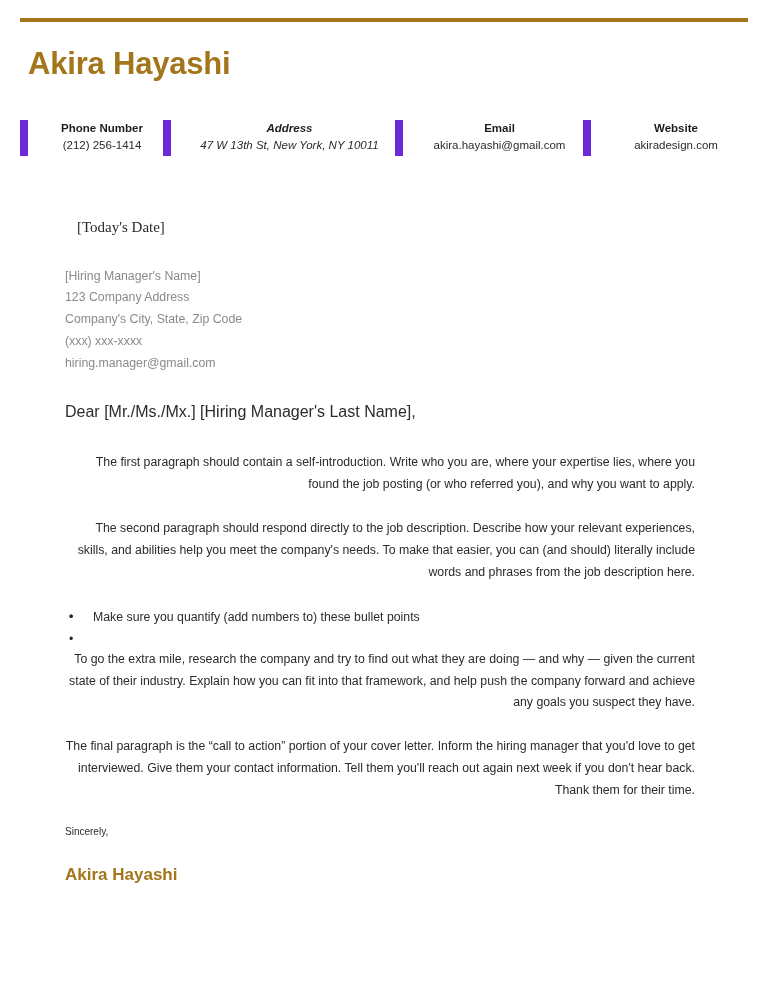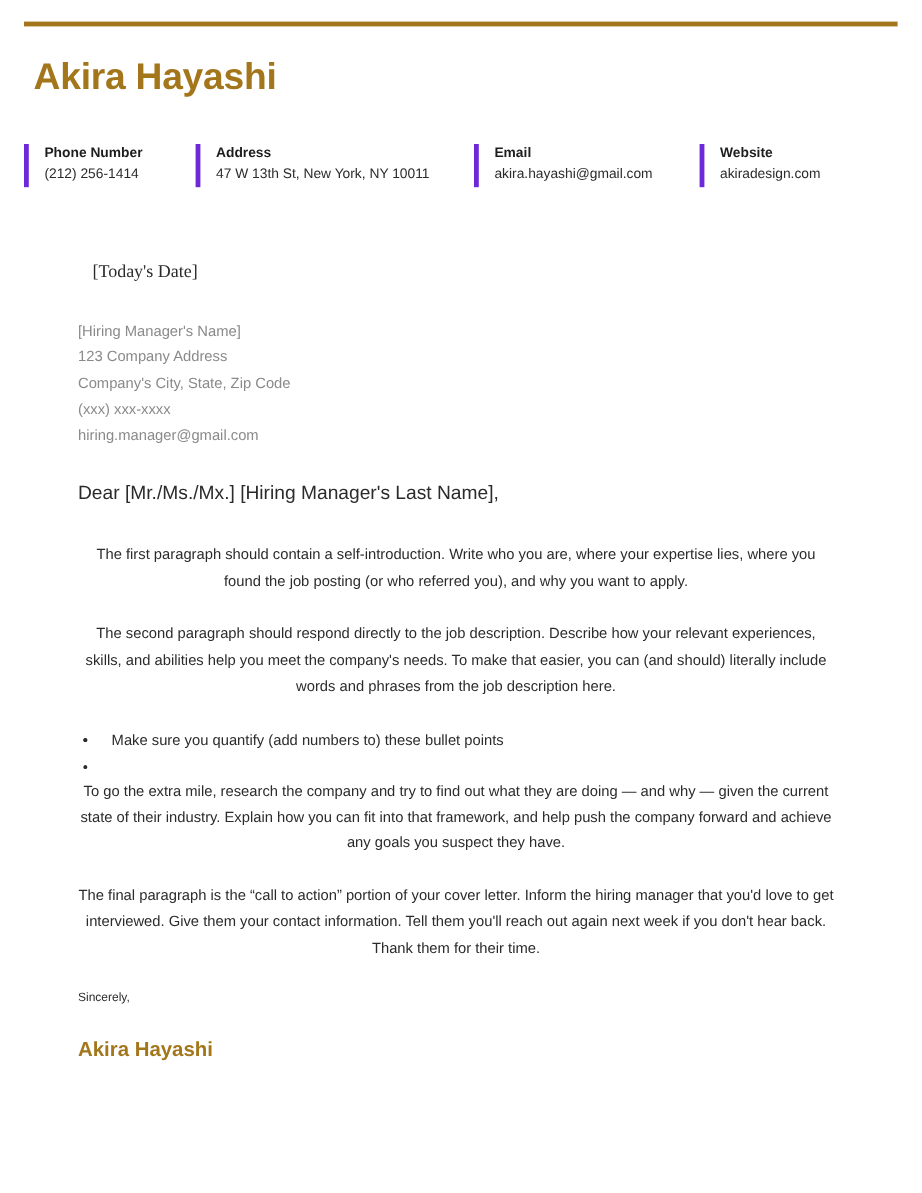--- a/index.html
+++ b/index.html
@@ -49,26 +49,27 @@
   .contact-row {
     position: absolute;
     left: 20px;
     top: 120px;
     width: 728px;
     display: flex;
     align-items: stretch;
   }
   .contact-col {
     padding-left: 13px;
-    border-left: 4px solid #6d28d9;
+    border-left: 8px solid #6d28d9;
     box-sizing: border-box;
     min-height: 36px;
+    text-align: center;
   }
   .contact-col.c0 { width: 143px; }
-  .contact-col.c1 { width: 232px; }
+  .contact-col.c1 { width: 232px; font-style: italic; }
   .contact-col.c2 { width: 188px; }
   .contact-col.c3 { width: 165px; }
 
   .contact-label {
     font-size: 11.5px;
     font-weight: bold;
     color: #1d1d1d;
     line-height: 1.5;
     white-space: nowrap;
   }
@@ -109,21 +110,21 @@
     color: #2b2b2b;
     line-height: 1.5;
     margin: 0 0 28px 0;
   }
 
   .body-para {
     font-size: 12.3px;
     color: #2b2b2b;
     line-height: 1.78;
     margin: 0 0 22px 0;
-    text-align: center;
+    text-align: right;
   }
 
   .bullet-list {
     list-style: none;
     margin: 0 0 21px 0;
     padding: 0;
   }
   .bullet-list li {
     position: relative;
     font-size: 12.3px;

